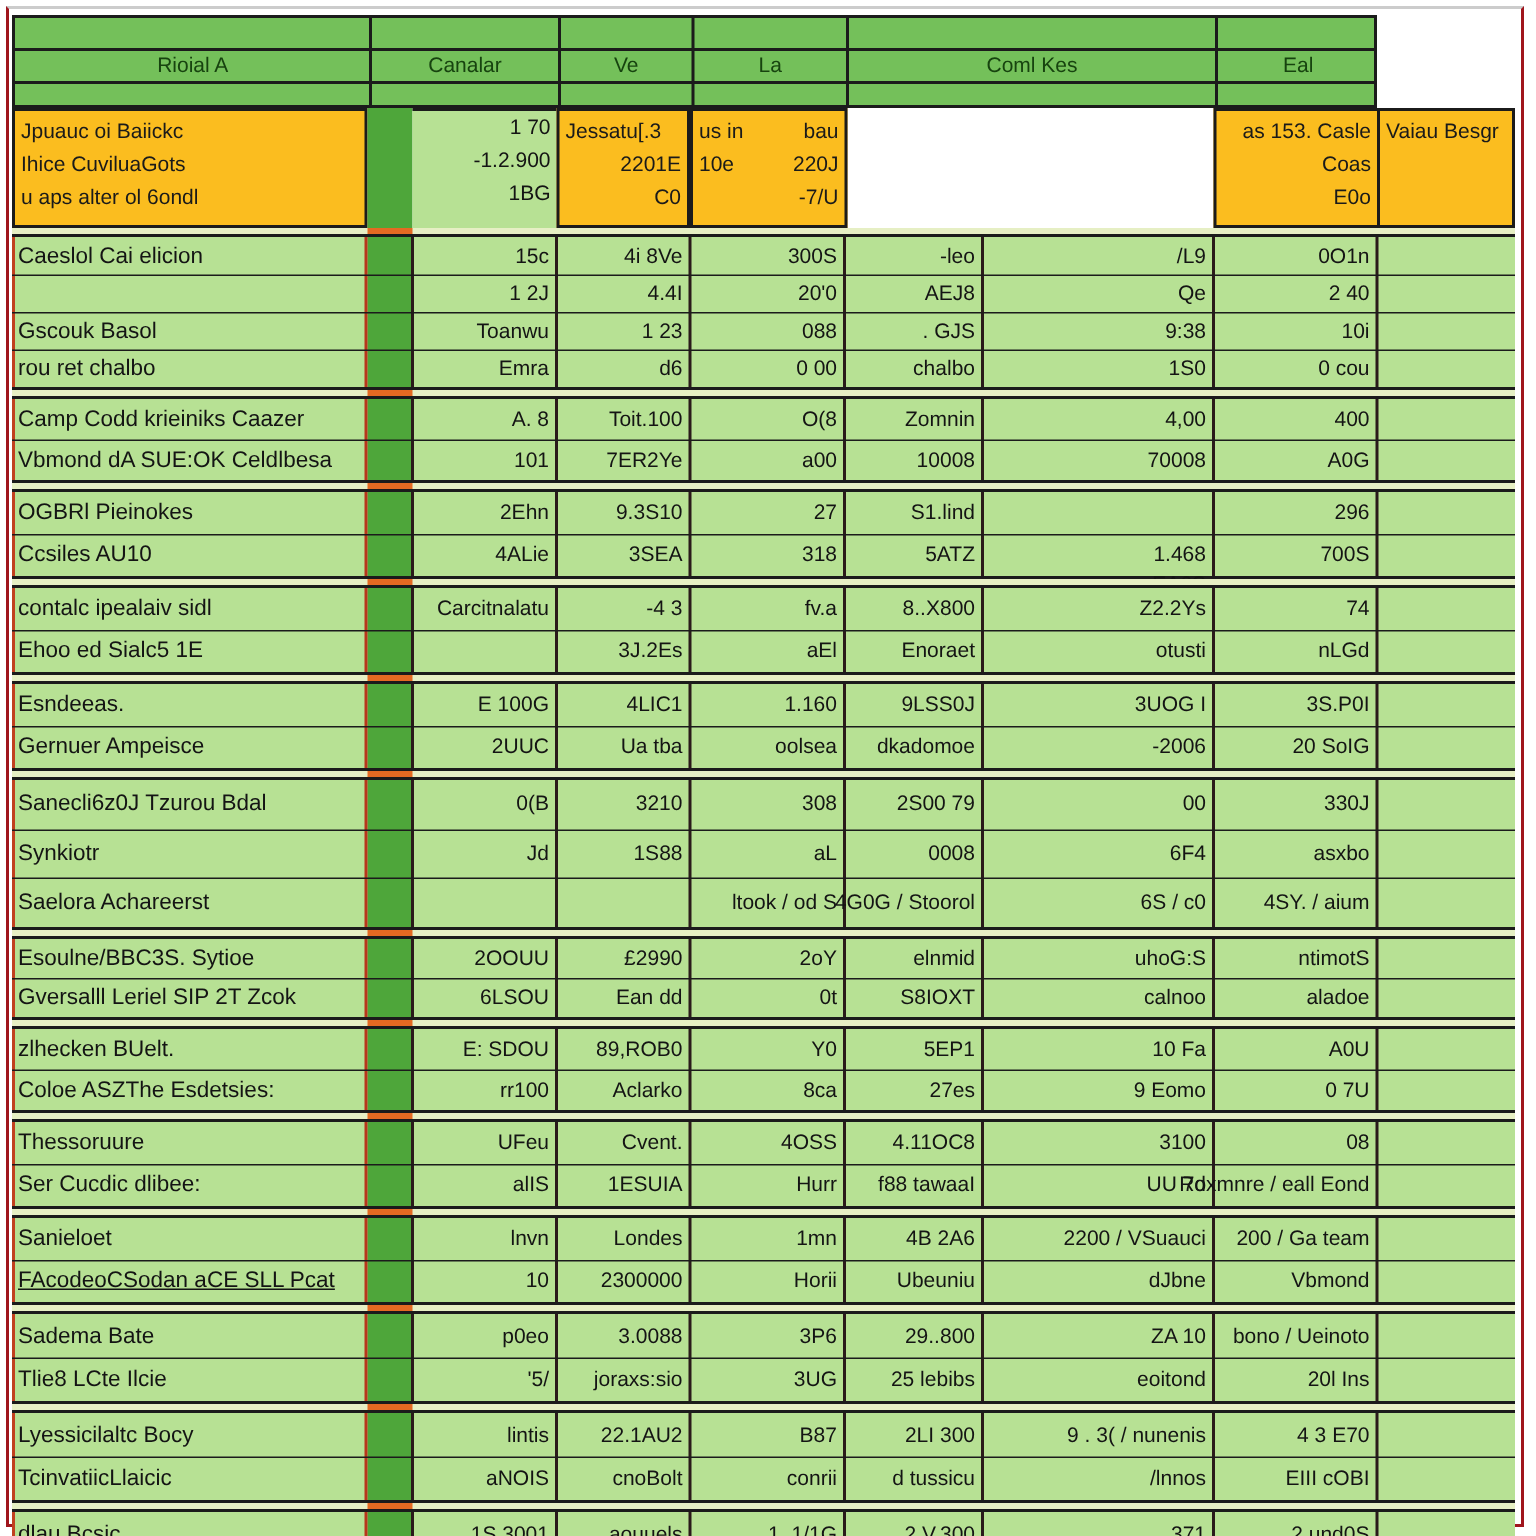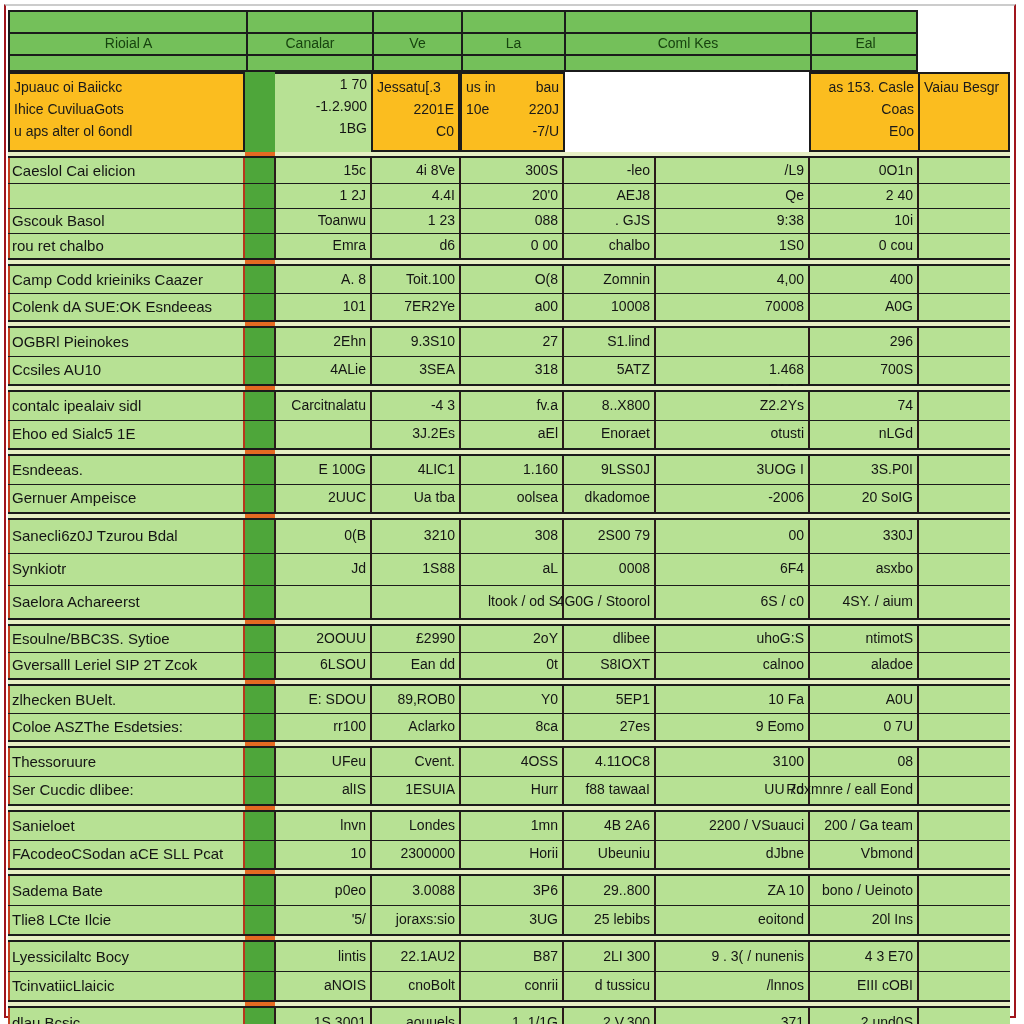--- a/index.html
+++ b/index.html
@@ -140,21 +140,21 @@
       <div class="colline" style="left: 909px;"></div>
       <div class="leftred" style="top: 0px; bottom: 0px;"></div>
       <div class="lbl" style="top: 5px;">Camp Codd krieiniks Caazer</div>
       <div class="num" style="top: 5px; right: 644px;">A. 8</div>
       <div class="num" style="top: 5px; right: 555px;">Toit.100</div>
       <div class="num" style="top: 5px; right: 452px;">O(8</div>
       <div class="num" style="top: 5px; right: 360px;">Zomnin</div>
       <div class="num" style="top: 5px; right: 206px;">4,00</div>
       <div class="num" style="top: 5px; right: 97px;">400</div>
       <div class="sub" style="top: 27px;"></div>
-      <div class="lbl" style="top: 32px;">Colenk dA SUE:OK Esndeeas</div>
+      <div class="lbl" style="top: 32px;">Vbmond dA SUE:OK Celdlbesa</div>
       <div class="num" style="top: 32px; right: 644px;">101</div>
       <div class="num" style="top: 32px; right: 555px;">7ER2Ye</div>
       <div class="num" style="top: 32px; right: 452px;">a00</div>
       <div class="num" style="top: 32px; right: 360px;">10008</div>
       <div class="num" style="top: 32px; right: 206px;">70008</div>
       <div class="num" style="top: 32px; right: 97px;">A0G</div>
     </div>
     <div class="gap" style="top: 312px;"></div>
     <div class="orange-tick" style="top: 312px;"></div>
     <div class="row" style="top: 316px; height: 60px;">
@@ -289,21 +289,21 @@
       <div class="colline" style="left: 451px;"></div>
       <div class="colline" style="left: 554px;"></div>
       <div class="colline" style="left: 646px;"></div>
       <div class="colline" style="left: 800px;"></div>
       <div class="colline" style="left: 909px;"></div>
       <div class="leftred" style="top: 0px; bottom: 0px;"></div>
       <div class="lbl" style="top: 4px;">Esoulne/BBC3S. Sytioe</div>
       <div class="num" style="top: 4px; right: 644px;">2OOUU</div>
       <div class="num" style="top: 4px; right: 555px;">£2990</div>
       <div class="num" style="top: 4px; right: 452px;">2oY</div>
-      <div class="num" style="top: 4px; right: 360px;">dlibee</div>
+      <div class="num" style="top: 4px; right: 360px;">elnmid</div>
       <div class="num" style="top: 4px; right: 206px;">uhoG:S</div>
       <div class="num" style="top: 4px; right: 97px;">ntimotS</div>
       <div class="sub" style="top: 26px;"></div>
       <div class="lbl" style="top: 30px;">Gversalll Leriel SIP 2T Zcok</div>
       <div class="num" style="top: 30px; right: 644px;">6LSOU</div>
       <div class="num" style="top: 30px; right: 555px;">Ean dd</div>
       <div class="num" style="top: 30px; right: 452px;">0t</div>
       <div class="num" style="top: 30px; right: 360px;">S8IOXT</div>
       <div class="num" style="top: 30px; right: 206px; margin-left: 40px;">calnoo</div>
       <div class="num" style="top: 30px; right: 97px;">aladoe</div>
@@ -380,21 +380,21 @@
       <div class="colline" style="left: 909px;"></div>
       <div class="leftred" style="top: 0px; bottom: 0px;"></div>
       <div class="lbl" style="top: 5px;">Sanieloet</div>
       <div class="num" style="top: 5px; right: 644px;">lnvn</div>
       <div class="num" style="top: 5px; right: 555px;">Londes</div>
       <div class="num" style="top: 5px; right: 452px;">1mn</div>
       <div class="num" style="top: 5px; right: 360px;">4B 2A6</div>
       <div class="num" style="top: 5px; right: 206px;">2200 / VSuauci</div>
       <div class="num" style="top: 5px; right: 97px;">200 / Ga team</div>
       <div class="sub" style="top: 28px;"></div>
-      <div class="lbl" style="top: 33px;">FAcodeoCSodan aCE SLL Pcat</div>
+      <div class="lbl" style="top: 33px; text-decoration: underline;">FAcodeoCSodan aCE SLL Pcat</div>
       <div class="num" style="top: 33px; right: 644px;">10</div>
       <div class="num" style="top: 33px; right: 555px;">2300000</div>
       <div class="num" style="top: 33px; right: 452px;">Horii</div>
       <div class="num" style="top: 33px; right: 360px;">Ubeuniu</div>
       <div class="num" style="top: 33px; right: 206px;">dJbne</div>
       <div class="num" style="top: 33px; right: 97px;">Vbmond</div>
     </div>
     <div class="gap" style="top: 860px;"></div>
     <div class="orange-tick" style="top: 860px;"></div>
     <div class="row" style="top: 864px; height: 62px;">

